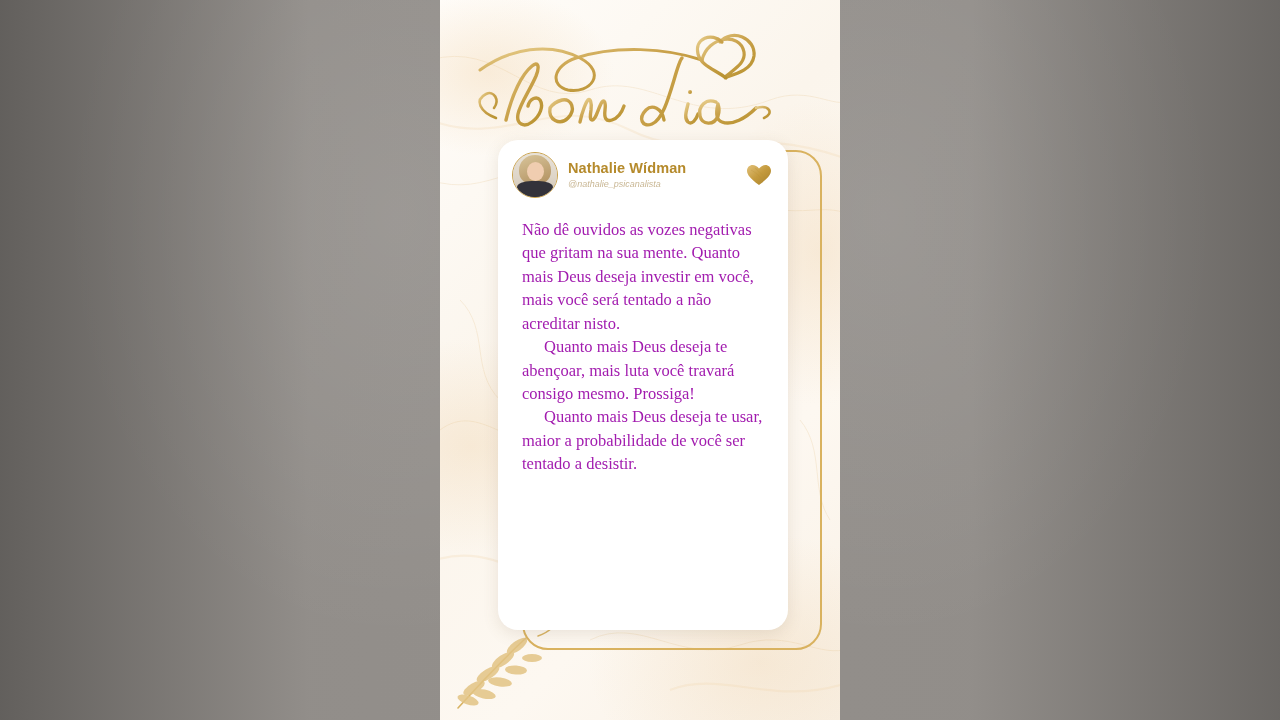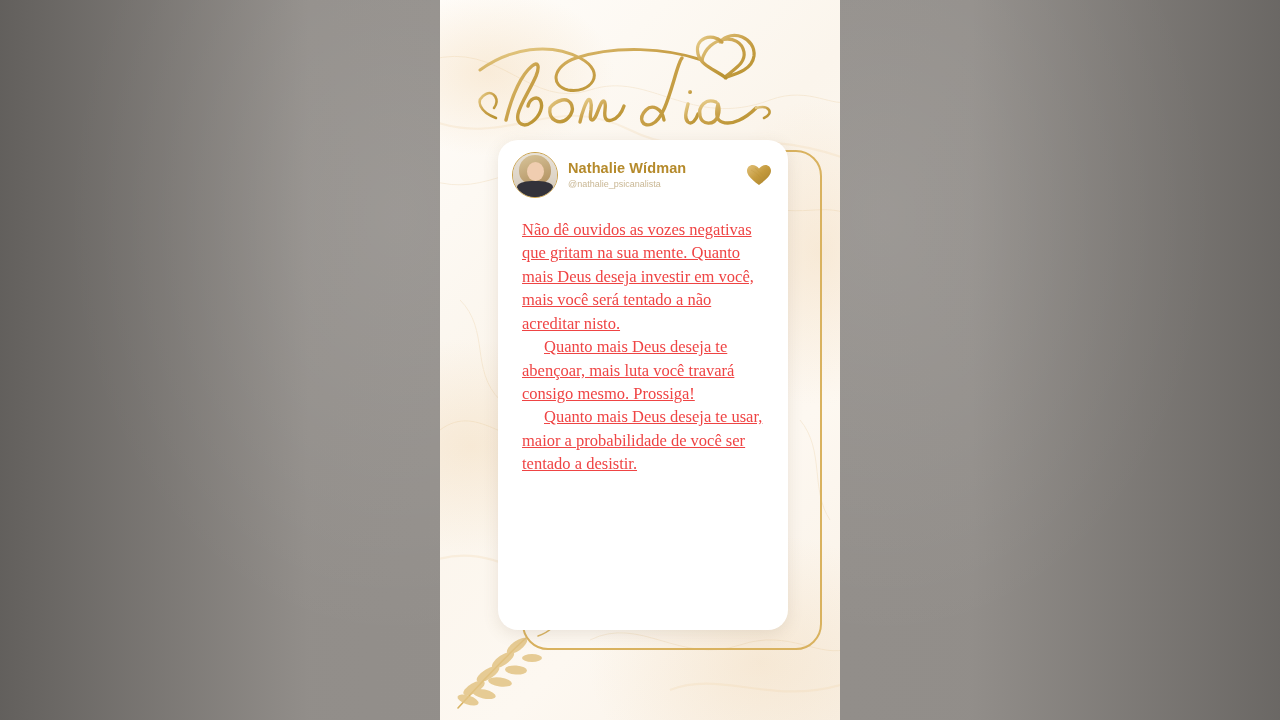--- a/index.html
+++ b/index.html
@@ -180,36 +180,36 @@
     font-weight: bold;
     color: #b58a2b;
     letter-spacing: 0.1px;
     white-space: nowrap;
   }
   .handle {
     font-size: 9px;
     color: #c9b794;
     margin-top: 2px;
     white-space: nowrap;
+    font-style: italic;
   }
 
   .heart-icon {
     flex: 0 0 auto;
     width: 26px;
     height: 24px;
     margin-right: 2px;
   }
 
   .quote-body {
     padding: 14px 18px 16px 24px;
     font-family: "Liberation Serif", serif;
     font-size: 16.5px;
     line-height: 1.42;
-    color: #ef4444;
-    text-decoration: underline;
+    color: #a21caf;
   }
   .quote-body p { margin: 0; }
   .quote-body p.indent { text-indent: 22px; }
 </style>
 </head>
 <body>
 
 <div id="stage">
 
   <div class="side-fill left"></div>

